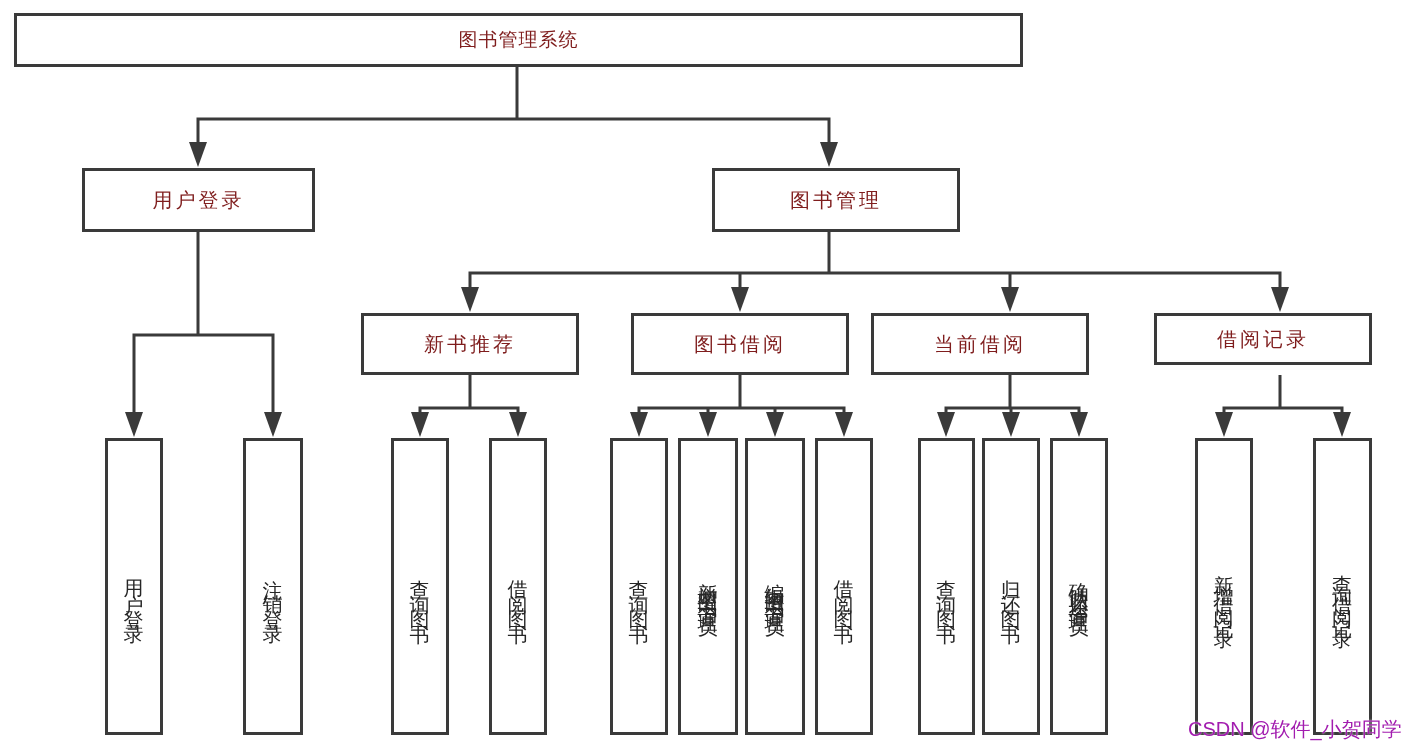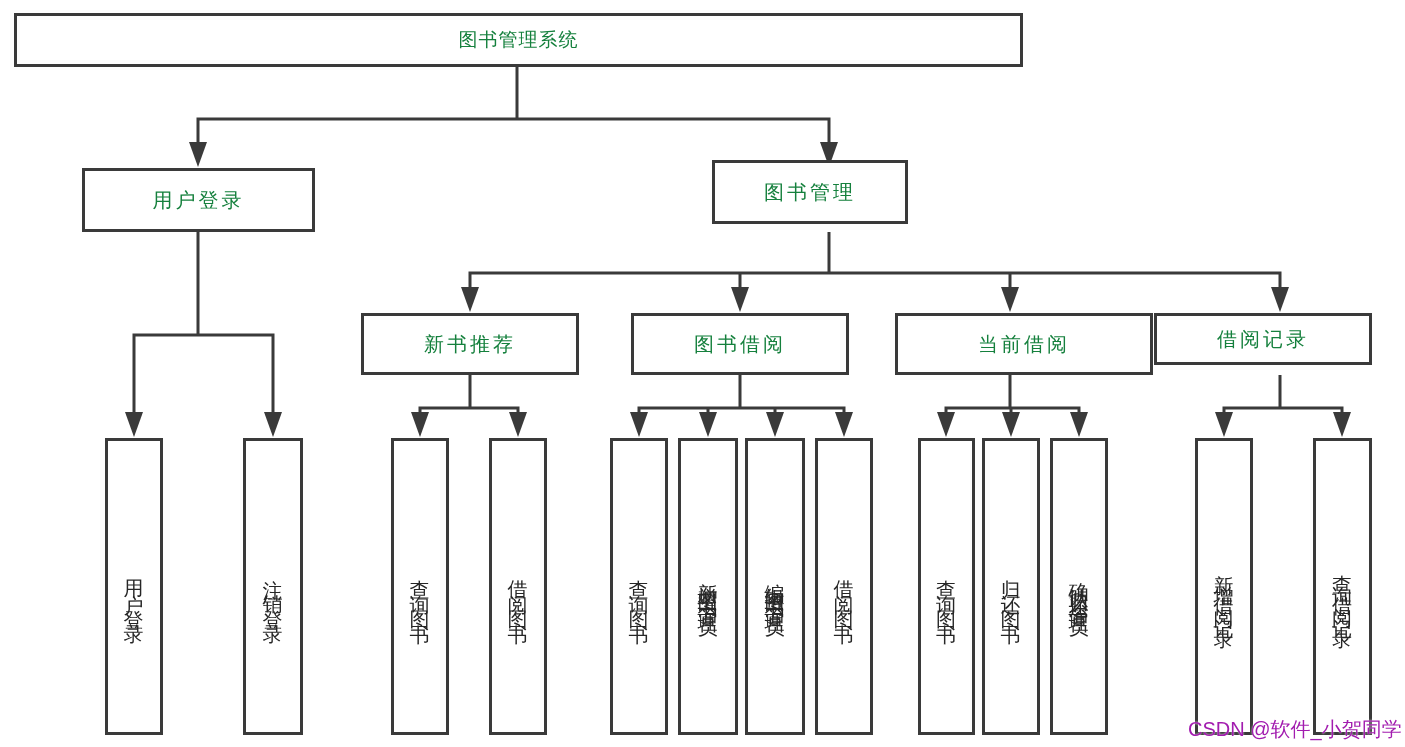--- a/index.html
+++ b/index.html
@@ -17,21 +17,21 @@
     border:3px solid #3a3a3a;
     background:#ffffff;
     display:flex;align-items:center;justify-content:center;
     color:#262626;
     z-index:2;
   }
   .hlabel{
     font-size:20px;
     letter-spacing:3px;
     white-space:nowrap;
-    color:#15803d;
+    color:#7f1d1d;
   }
   .root-label{font-size:19px;letter-spacing:1px;}
   .vlabel{
     writing-mode:vertical-rl;
     text-orientation:mixed;
     font-size:20px;
     line-height:1;
     color:#262626;
     white-space:nowrap;
   }
@@ -93,31 +93,31 @@
     </g>
   </svg>
 
   <div class="box" style="left:14px;top:13px;width:1009px;height:54px">
     <span class="hlabel root-label">图书管理系统</span>
   </div>
 
   <div class="box" style="left:82px;top:168px;width:233px;height:64px">
     <span class="hlabel">用户登录</span>
   </div>
-  <div class="box" style="left:712px;top:160px;width:196px;height:64px">
+  <div class="box" style="left:712px;top:168px;width:248px;height:64px">
     <span class="hlabel">图书管理</span>
   </div>
 
   <div class="box" style="left:631px;top:313px;width:218px;height:62px">
     <span class="hlabel">图书借阅</span>
   </div>
   <div class="box" style="left:361px;top:313px;width:218px;height:62px">
     <span class="hlabel">新书推荐</span>
   </div>
-  <div class="box" style="left:895px;top:313px;width:258px;height:62px">
+  <div class="box" style="left:871px;top:313px;width:218px;height:62px">
     <span class="hlabel">当前借阅</span>
   </div>
   <div class="box" style="left:1154px;top:313px;width:218px;height:52px">
     <span class="hlabel">借阅记录</span>
   </div>
 
   <div class="box" style="left:105px;top:438px;width:58px;height:297px">
     <span class="vlabel vshort">用户登录</span>
   </div>
   <div class="box" style="left:243px;top:438px;width:60px;height:297px">

